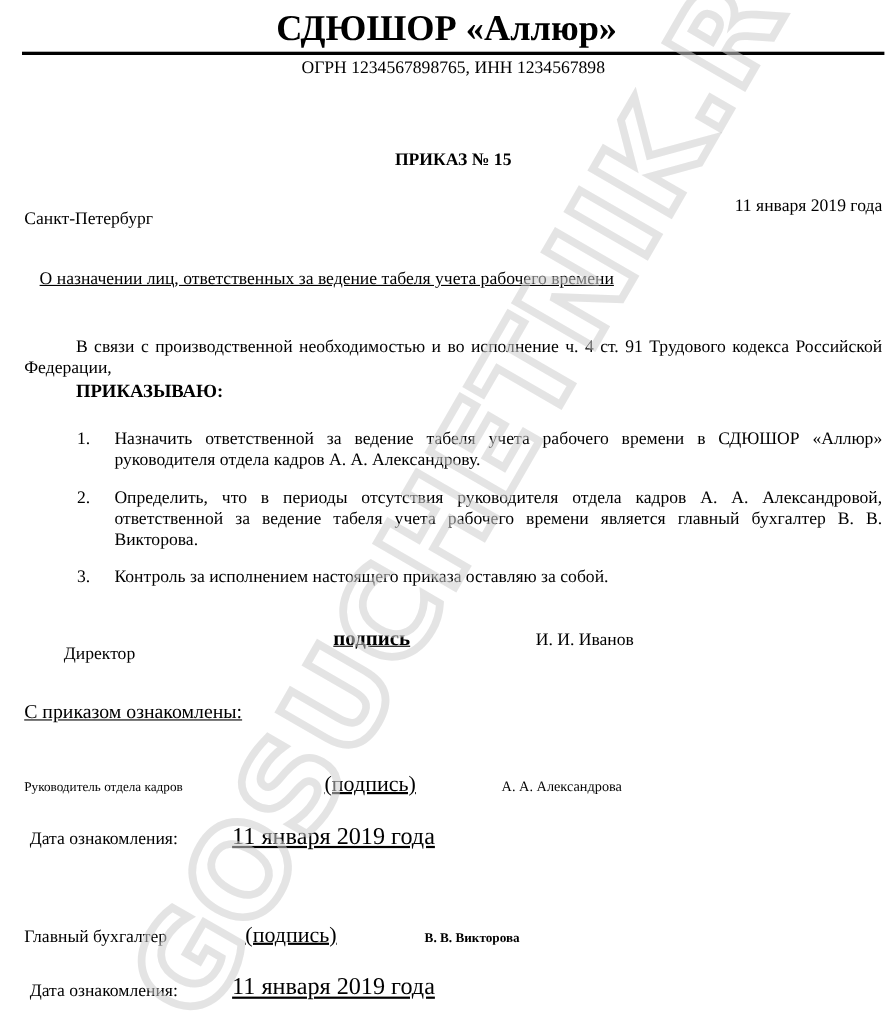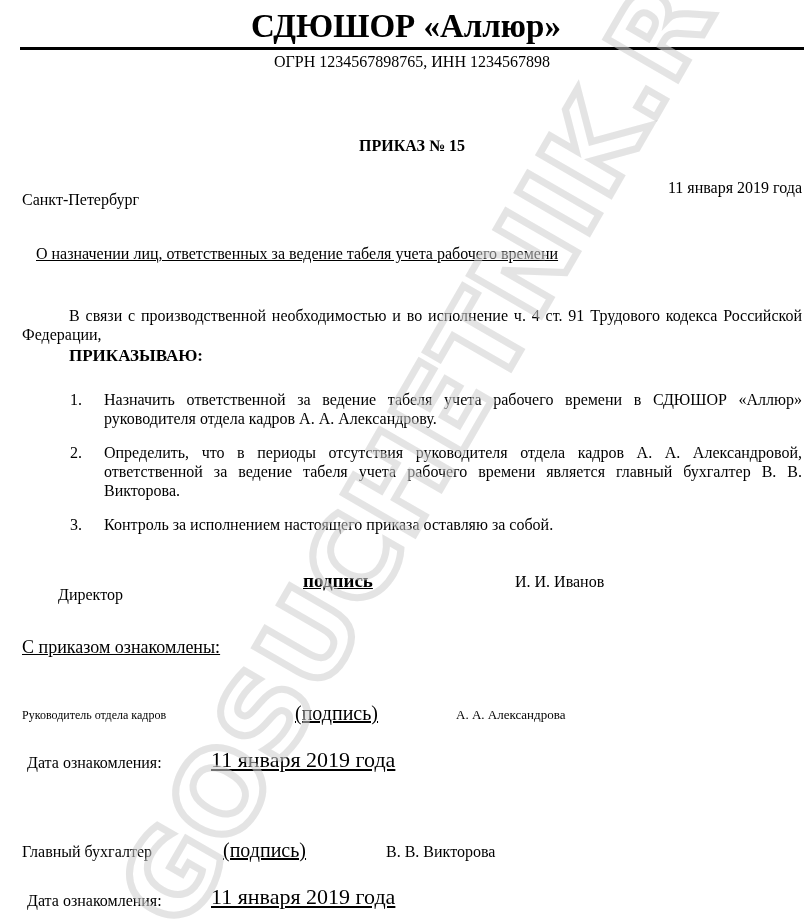--- a/index.html
+++ b/index.html
@@ -82,34 +82,34 @@
       padding-left: 0;
       margin-left: 0;
       text-align: justify;
       box-sizing: border-box;
       position: relative;
       left: 0;
     }
 
     .sig-role-director { left: 58px; top: 572px; font-size: 16px; line-height: 20px; margin-top: 13px; }
     .sig-sign-director { left: 303px; top: 570px; font-size: 19px; font-weight: bold; line-height: 22px; text-decoration: underline; }
-    .sig-name-director { left: 487px; top: 572px; font-size: 16px; line-height: 20px; margin-left: 28px; }
+    .sig-name-director { left: 487px; top: 572px; font-size: 16px; line-height: 20px; }
 
     .acquainted { left: 22px; top: 637px; font-size: 18px; line-height: 20px; text-decoration: underline; }
 
     .sig-role-hr { left: 22px; top: 705px; font-size: 12px; line-height: 20px; }
     .sig-sign-hr { left: 295px; top: 701px; font-size: 20px; line-height: 24px; text-decoration: underline; }
     .sig-name-hr { left: 456px; top: 705px; font-size: 13px; line-height: 20px; }
 
     .date-label-hr { left: 27px; top: 753px; font-size: 16px; line-height: 20px; }
     .date-value-hr { left: 211px; top: 747px; font-size: 22px; line-height: 26px; text-decoration: underline; }
 
     .sig-role-acc { left: 22px; top: 842px; font-size: 16px; line-height: 20px; }
     .sig-sign-acc { left: 223px; top: 838px; font-size: 20px; line-height: 24px; text-decoration: underline; }
-    .sig-name-acc { left: 386px; top: 842px; font-size: 16px; line-height: 20px; }
+    .sig-name-acc { left: 386px; top: 842px; font-size: 12px; line-height: 20px; font-weight: bold; }
 
     .date-label-acc { left: 27px; top: 891px; font-size: 16px; line-height: 20px; }
     .date-value-acc { left: 211px; top: 884px; font-size: 22px; line-height: 26px; text-decoration: underline; }
 
     .watermark {
       position: absolute;
       left: -95px; top: 430px;
       width: 980px;
       text-align: center;
       font-family: "DejaVu Sans", sans-serif;

